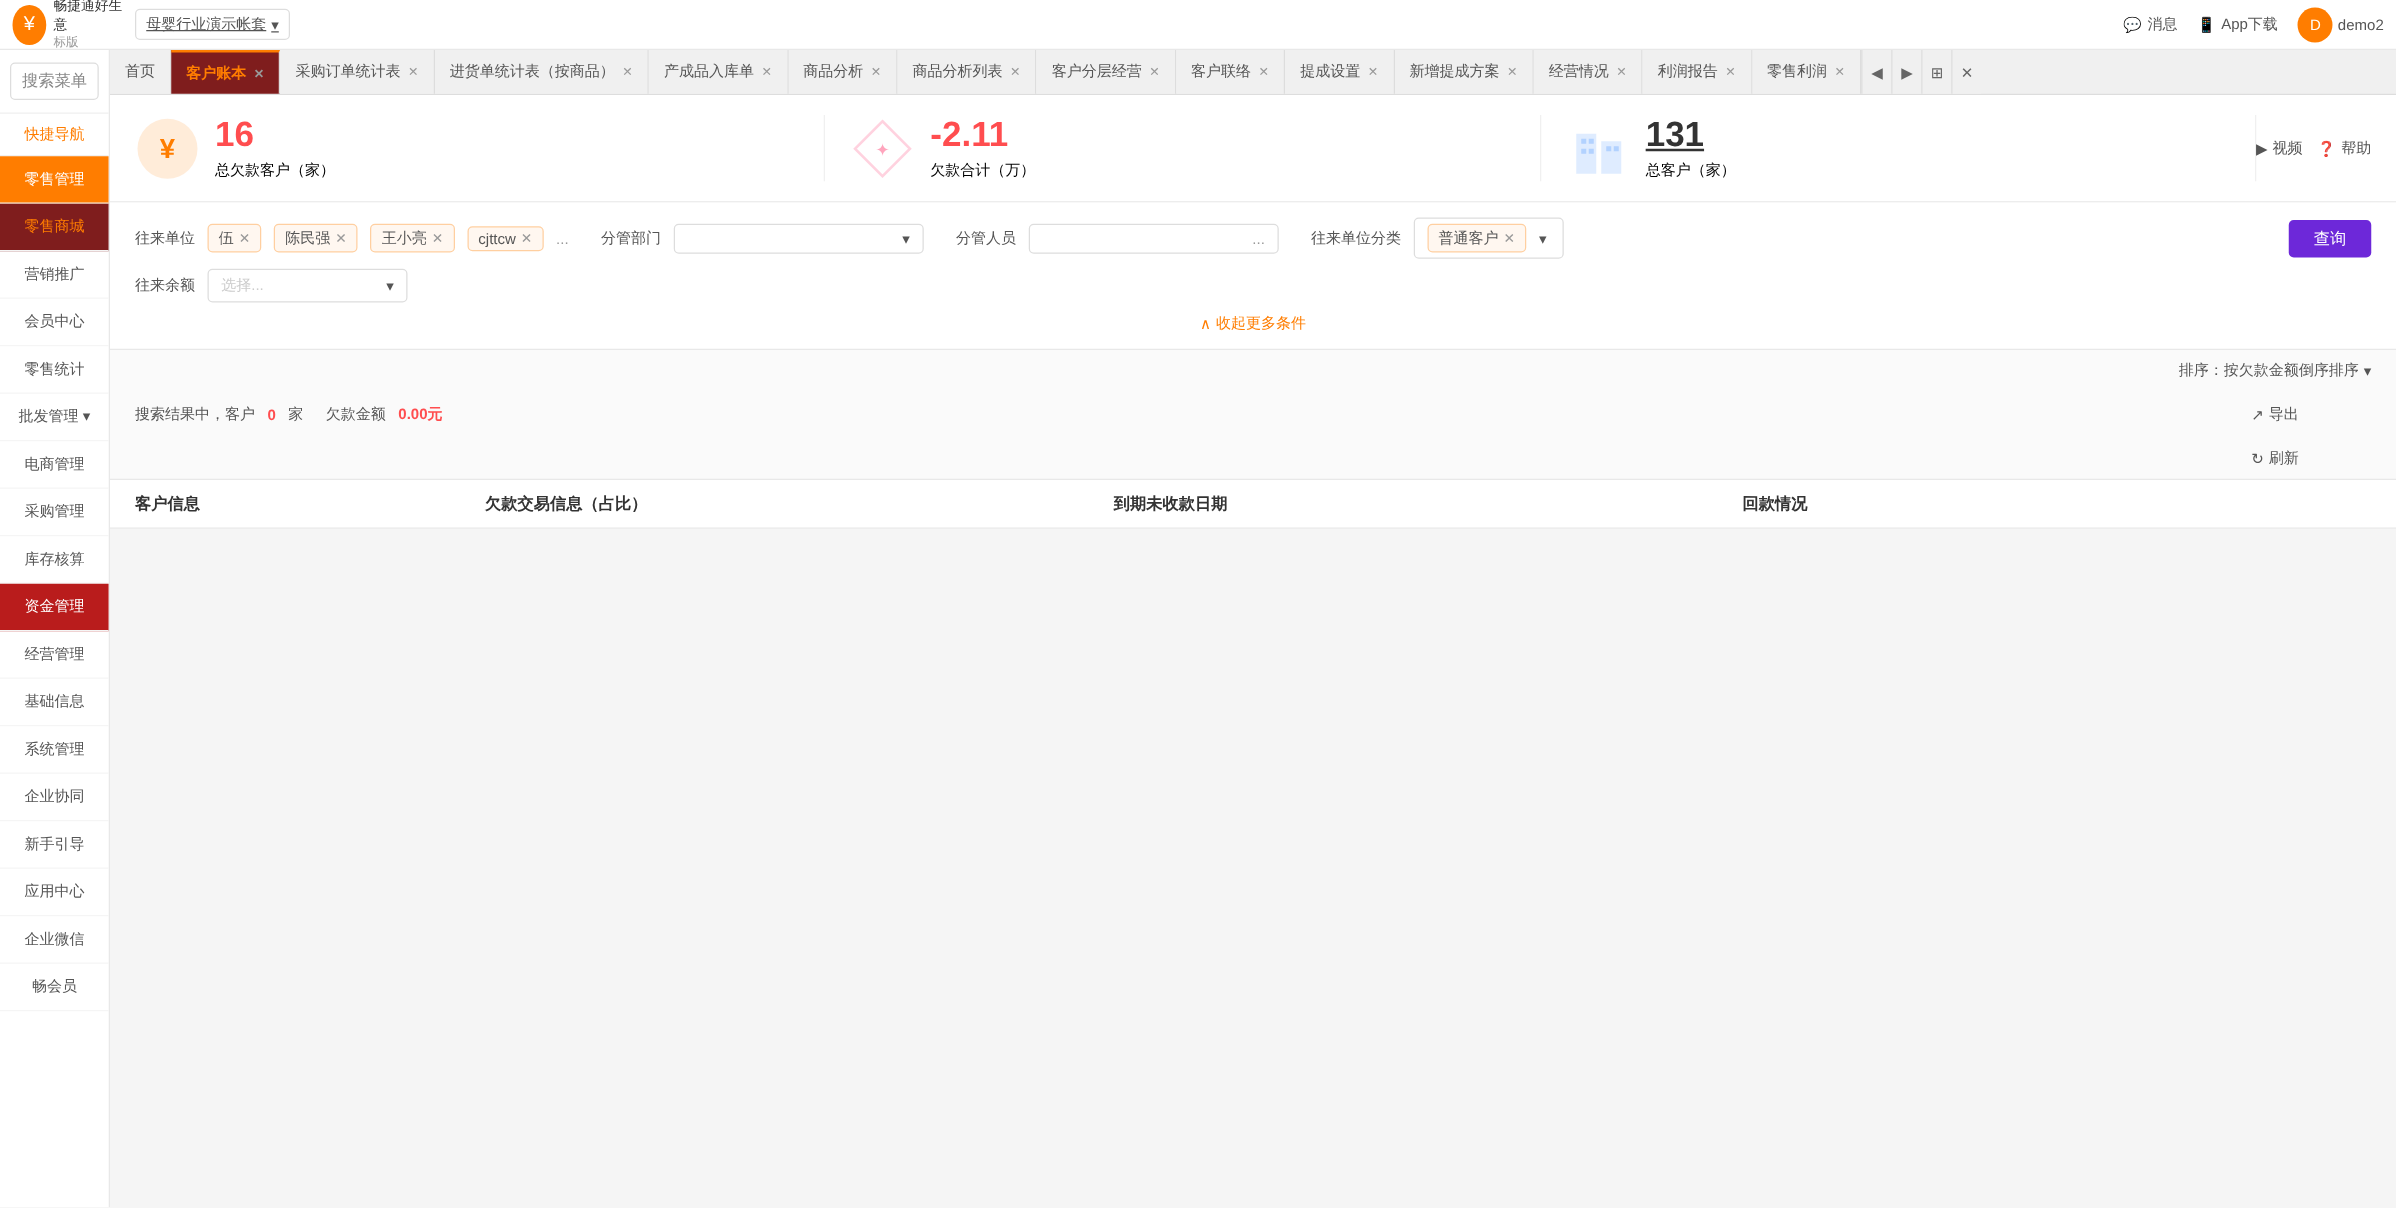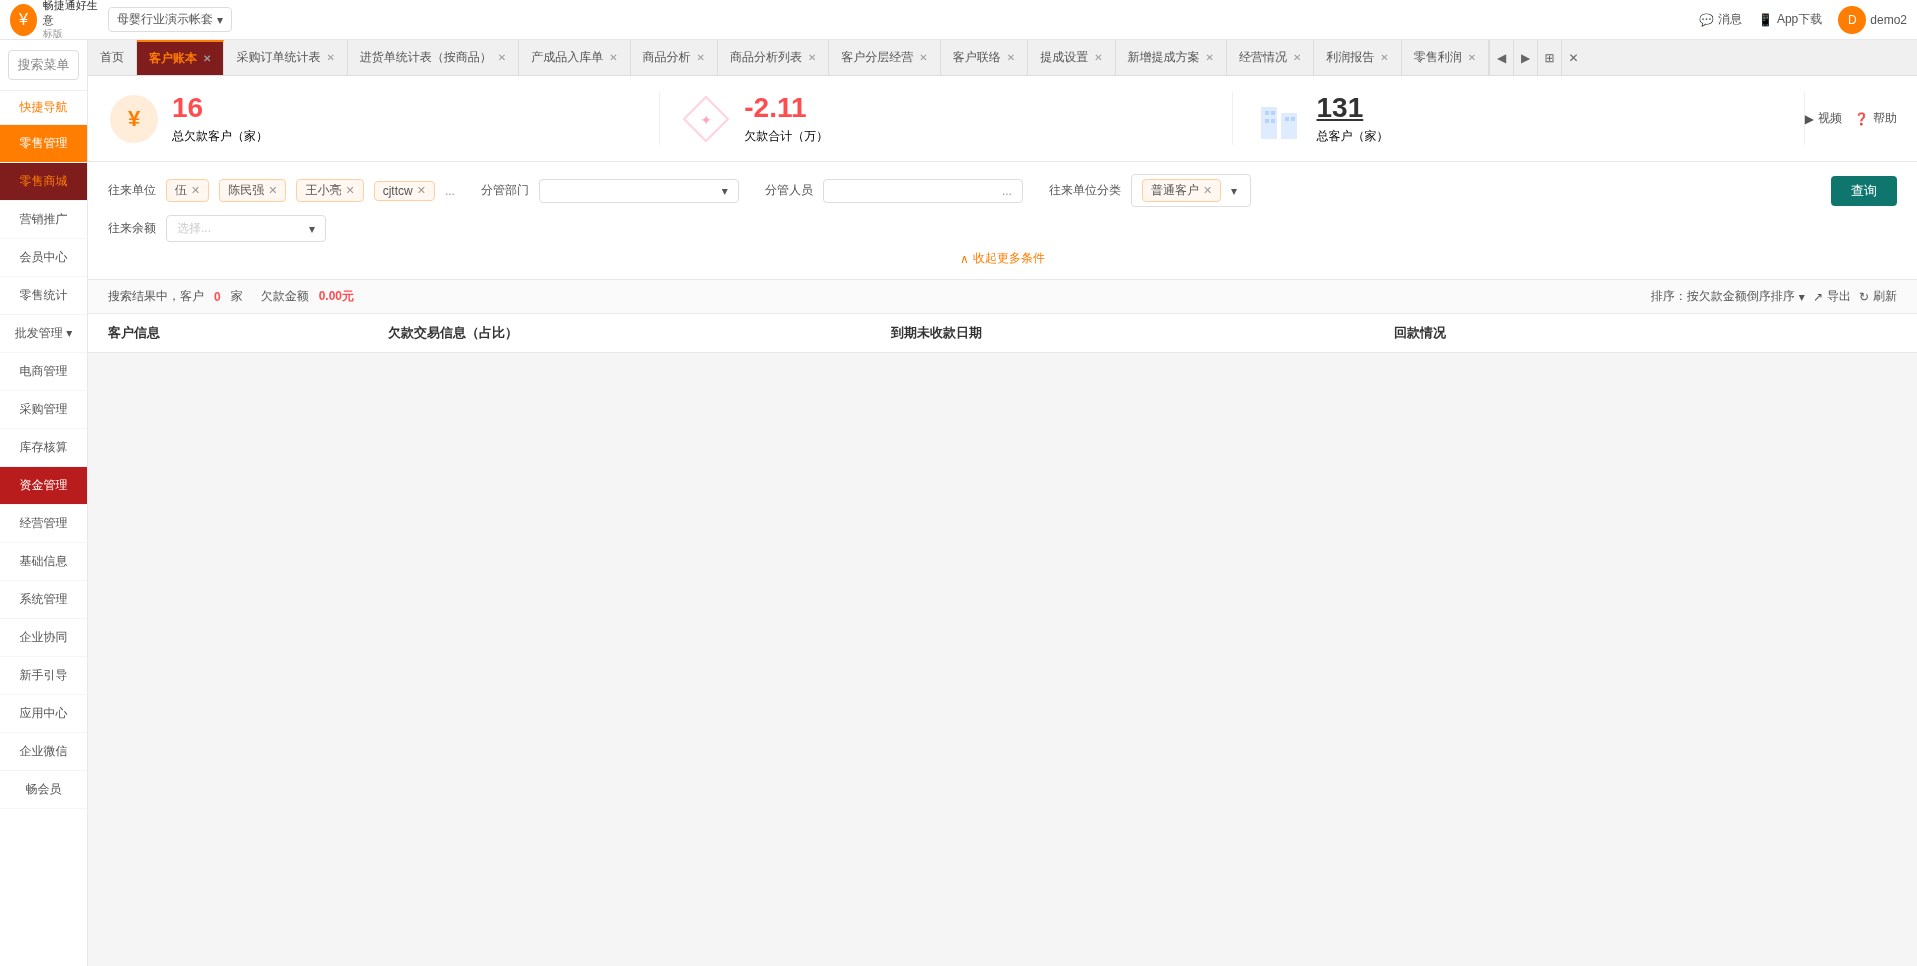--- a/index.html
+++ b/index.html
@@ -21,20 +21,21 @@
       color: white; font-size: 16px;
     }
     .logo-text { font-size: 11px; color: #333; line-height: 1.3; }
     .logo-subtitle { font-size: 10px; color: #999; }
 
     .industry-selector {
       display: flex; align-items: center; gap: 4px;
       border: 1px solid #ddd; border-radius: 4px;
       padding: 3px 8px; cursor: pointer; font-size: 12px; color: #555;
       white-space: nowrap;
+      text-decoration: underline;
     }
 
     .top-right {
       margin-left: auto; display: flex; align-items: center; gap: 16px;
     }
     .top-btn {
       display: flex; align-items: center; gap: 4px;
       font-size: 12px; color: #555; cursor: pointer;
     }
     .avatar {
@@ -162,32 +163,32 @@
     .filter-tag-selected {
       display: inline-flex; align-items: center; gap: 4px;
       background: #fff7f0; border: 1px solid #ffcfa0; border-radius: 4px;
       padding: 2px 8px; font-size: 12px; color: #555;
     }
     .collapse-btn {
       display: flex; align-items: center; gap: 4px;
       color: #ff7d00; font-size: 12px; cursor: pointer;
     }
     .query-btn {
-      background: #0f766e; color: #fff; border: none; border-radius: 4px;
+      background: #6d28d9; color: #fff; border: none; border-radius: 4px;
       padding: 6px 20px; font-size: 13px; cursor: pointer; margin-left: auto;
     }
 
     
     .result-bar {
       display: flex; align-items: center; background: #fafafa;
       padding: 8px 20px; border-bottom: 1px solid #e8e8e8; gap: 10px;
     }
     .result-info { font-size: 12px; color: #555; }
     .result-highlight { color: #ff4d4f; font-weight: bold; }
-    .result-actions { margin-left: auto; display: flex; align-items: center; gap: 8px; }
+    .result-actions { margin-left: auto; display: flex; align-items: center; gap: 18px; flex-direction: column; }
     .sort-select {
       font-size: 12px; color: #555; cursor: pointer; display: flex; align-items: center; gap: 4px;
     }
     .action-btn {
       font-size: 12px; color: #555; cursor: pointer; display: flex; align-items: center; gap: 4px;
     }
 
     
     .data-table {
       background: #fff; margin: 0;

